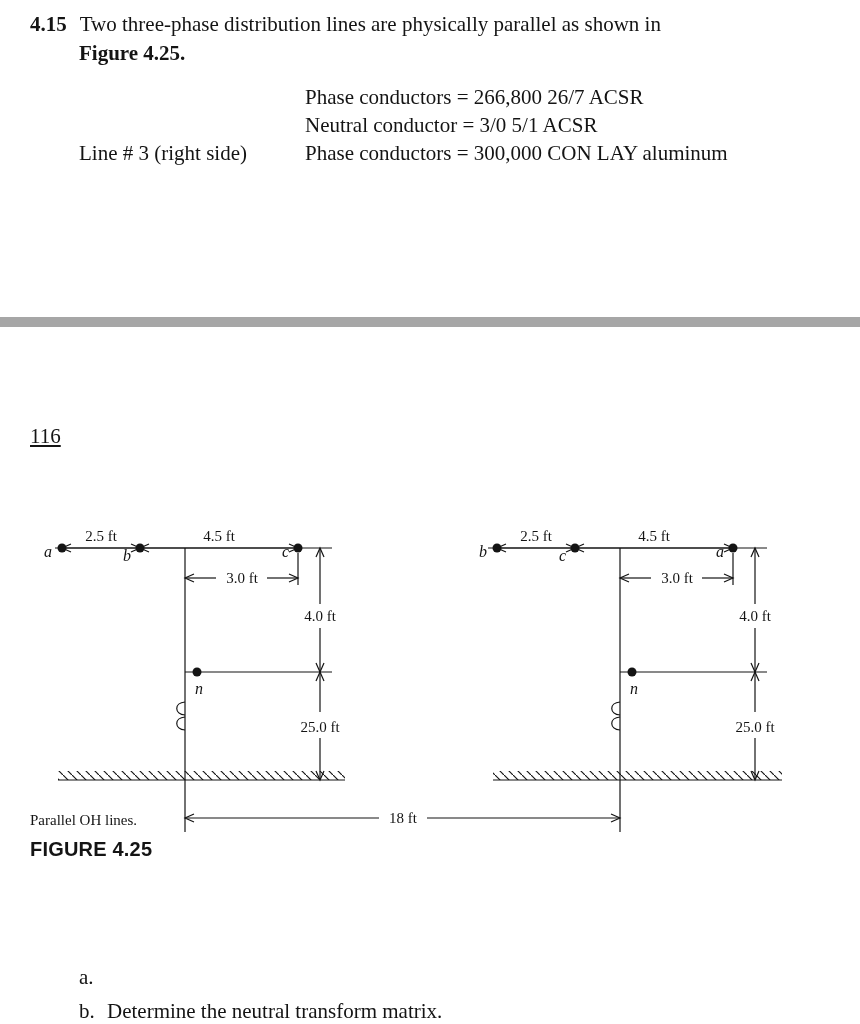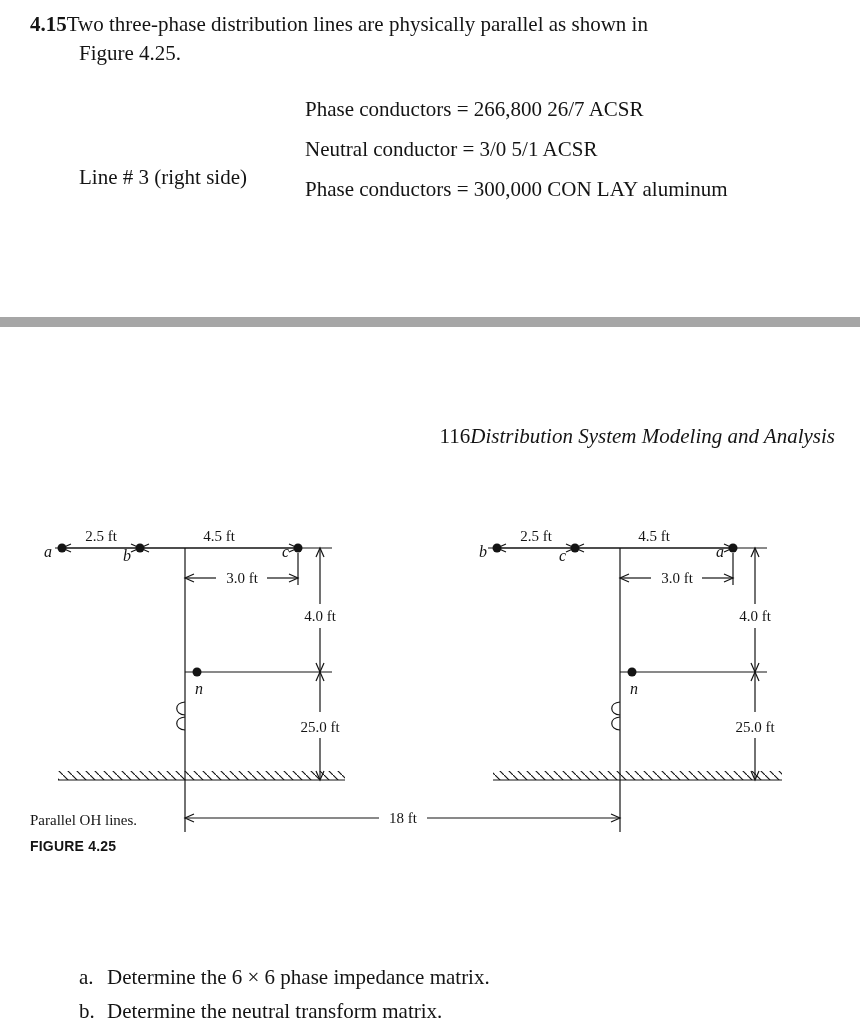--- a/index.html
+++ b/index.html
@@ -8,55 +8,56 @@
     background:#ffffff;
     color:#141414;
     font-family:"Liberation Serif", serif;
     position:relative;
     overflow:hidden;
   }
   .abs { position:absolute; }
 
   
   .prob-line1 { top:12px; left:30px; font-size:21px; white-space:nowrap; }
-  .prob-num  { font-weight:bold; }
-  .prob-line2 { top:41px; left:79px; font-size:21px; }
+  .prob-num  { font-weight:bold; margin-right:13px; }
+  .prob-line2 { top:41px; left:79px; font-size:21px;font-weight:bold; }
 
   .specs {
     top:83px; left:79px;
     display:grid;
     grid-template-columns:226px auto;
     font-size:21px;
     line-height:28px;
     white-space:nowrap;
   }
   .specs .c1 { grid-column:1; }
-  .specs .c2 { grid-column:2;margin-top:12px; }
+  .specs .c2 { grid-column:2; }
 
   
   .divider { top:317px; left:0; width:860px; height:10px; background:#a6a6a6; }
 
   
   .pagehead {
     top:424px; left:30px; width:805px;
-    display:flex; justify-content:flex-end; align-items:baseline;
+    display:flex; justify-content:flex-start; align-items:baseline;
     font-size:21px;
+    text-decoration:underline;
   }
   .running-title { font-style:italic; }
 
   
   .fig-svg { top:505px; left:0; }
   svg line, svg path { stroke:#141414; stroke-width:1.2; fill:none; }
   svg circle { fill:#141414; stroke:none; }
   svg text { fill:#141414; font-family:"Liberation Serif", serif; }
   svg .dim { font-size:15px; text-anchor:middle; }
   svg .phase { font-size:16px; font-style:italic; text-anchor:end; }
   svg .nlab { font-size:16px; font-style:italic; text-anchor:middle; }
 
-  .figlabel { top:838px; left:30px; font-family:"Liberation Sans", sans-serif; font-weight:bold; font-size:14px; letter-spacing:0.2px; }
+  .figlabel { top:838px; left:30px; font-family:"Liberation Sans", sans-serif; font-weight:bold; font-size:20px; letter-spacing:0.2px; }
   .figcaption { top:812px; left:30px; font-size:15px; }
 
   
   .questions {
     top:960px; left:79px;
     display:grid;
     grid-template-columns:28px auto;
     font-size:21px;
     line-height:34px;
     white-space:nowrap;
@@ -74,21 +75,20 @@
   <div class="c2" style="grid-row:1">Phase conductors = 266,800 26/7 ACSR</div>
   <div class="c2" style="grid-row:2">Neutral conductor = 3/0 5/1 ACSR</div>
   <div class="c1" style="grid-row:3">Line # 3 (right side)</div>
   <div class="c2" style="grid-row:3">Phase conductors = 300,000 CON LAY aluminum</div>
 </div>
 
 <div class="abs divider"></div>
 
 <div class="abs pagehead">
   <span>116</span>
-  <span class="running-title">Distribution System Modeling and Analysis</span>
 </div>
 
 <svg class="abs fig-svg" width="860" height="334" viewBox="0 0 860 334">
   <defs>
     <marker id="arrR" markerUnits="userSpaceOnUse" markerWidth="12" markerHeight="12" refX="10" refY="5.5" orient="0">
       <path d="M1 1.5 L10 5.5 L1 9.5" stroke="#141414" stroke-width="1.2" fill="none"></path>
     </marker>
     <marker id="arrL" markerUnits="userSpaceOnUse" markerWidth="12" markerHeight="12" refX="2" refY="5.5" orient="0">
       <path d="M11 1.5 L2 5.5 L11 9.5" stroke="#141414" stroke-width="1.2" fill="none"></path>
     </marker>
@@ -180,16 +180,15 @@
     <line x1="427" y1="313" x2="620" y2="313" marker-end="url(#arrR)"></line>
     <text x="403" y="318" class="dim">18 ft</text>
   </g>
 </svg>
 
 <div class="abs figlabel">FIGURE 4.25</div>
 <div class="abs figcaption">Parallel OH lines.</div>
 
 <div class="abs questions">
   <div style="grid-row:1;grid-column:1">a.</div>
-  <div style="grid-row:1;grid-column:2">Determine the 6 × 6 phase impedance matrix.</div>
   <div style="grid-row:2;grid-column:1">b.</div>
   <div style="grid-row:2;grid-column:2">Determine the neutral transform matrix.</div>
 </div>
 
 </body></html>

